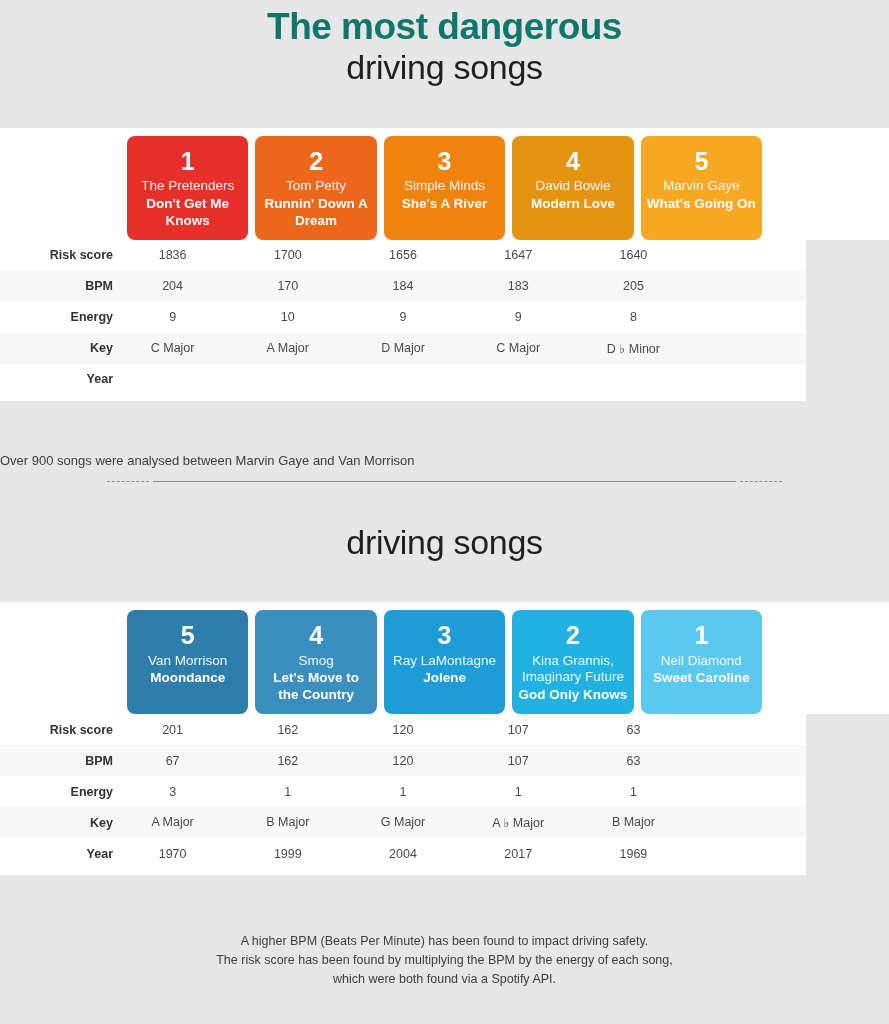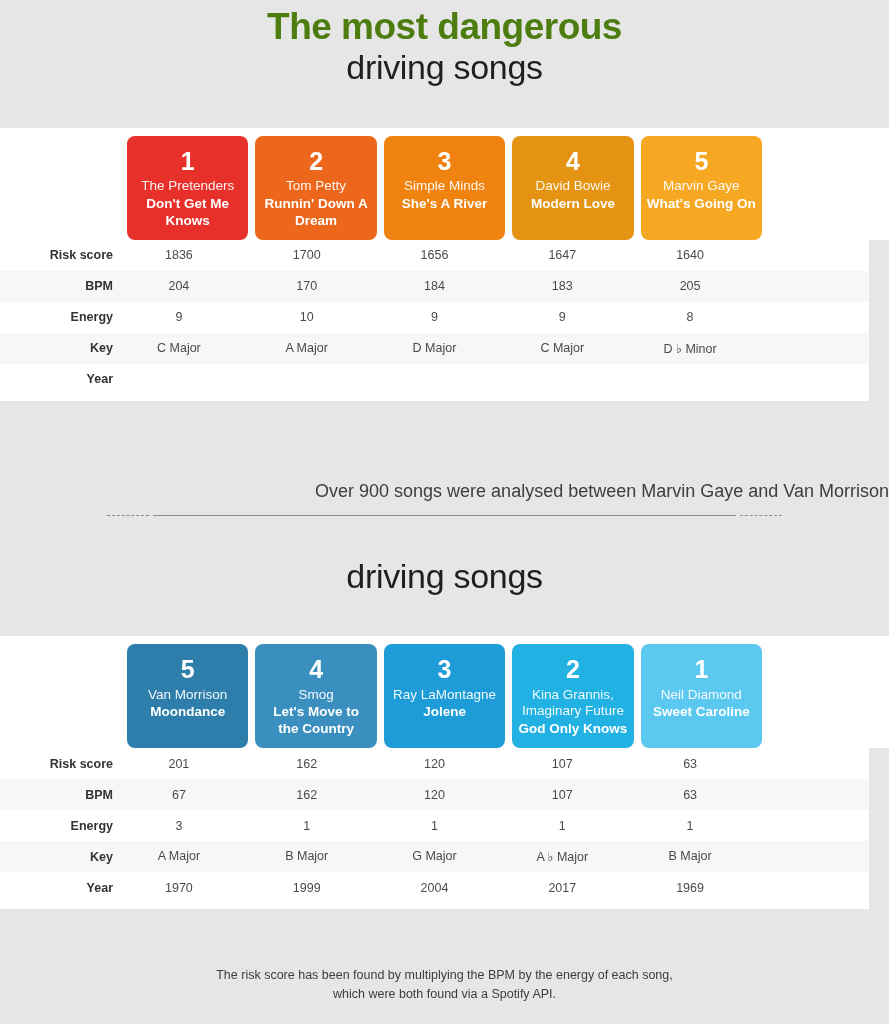--- a/index.html
+++ b/index.html
@@ -13,21 +13,21 @@
     overflow: hidden;
   }
 
   .page { position: relative; width: 889px; height: 1024px; }
 
   
   .section-heading { text-align: center; }
   .heading-bold {
     font-size: 37px;
     font-weight: bold;
-    color: #4d7c0f;
+    color: #0f766e;
     letter-spacing: -0.5px;
     line-height: 1.05;
     text-align: center;
   }
   .heading-light {
     font-size: 34px;
     font-weight: 300;
     color: #1f1f1f;
     line-height: 1.2;
     letter-spacing: -0.3px;
@@ -73,21 +73,21 @@
   .card-song {
     font-size: 13.5px;
     font-weight: bold;
     line-height: 1.25;
     margin-top: 1px;
   }
 
   
   .table {
     background: #ffffff;
-    width: 869px;
+    width: 806px;
     padding-bottom: 6px;
   }
   .trow {
     display: flex;
     align-items: center;
     height: 31px;
   }
   .trow.alt { background: #f7f7f7; }
   .tlabel {
     width: 127px;
@@ -100,24 +100,24 @@
   .tcells { flex: 1; display: flex; gap: 24px; padding-right: 127px; }
   .tcell {
     flex: 1 1 0;
     text-align: center;
     font-size: 12.5px;
     color: #4a4a4a;
   }
 
   
   .mid-note {
-    text-align: right;
-    font-size: 18px;
+    text-align: left;
+    font-size: 13px;
     color: #3d3d3d;
-    margin-top: 80px;
+    margin-top: 52px;
   }
   .divider-row {
     display: flex;
     align-items: center;
     justify-content: center;
     margin-top: 13px;
     padding: 0 107px;
   }
   .divider-dash {
     width: 42px;
@@ -326,17 +326,18 @@
           <div class="tcell">1970</div>
           <div class="tcell">1999</div>
           <div class="tcell">2004</div>
           <div class="tcell">2017</div>
           <div class="tcell">1969</div>
         </div>
       </div>
     </div>
 
   <div class="footer-note">
+    <div>A higher BPM (Beats Per Minute) has been found to impact driving safety.</div>
     <div>The risk score has been found by multiplying the BPM by the energy of each song,</div>
     <div>which were both found via a Spotify API.</div>
   </div>
 
 </div>
 
 </body></html>

